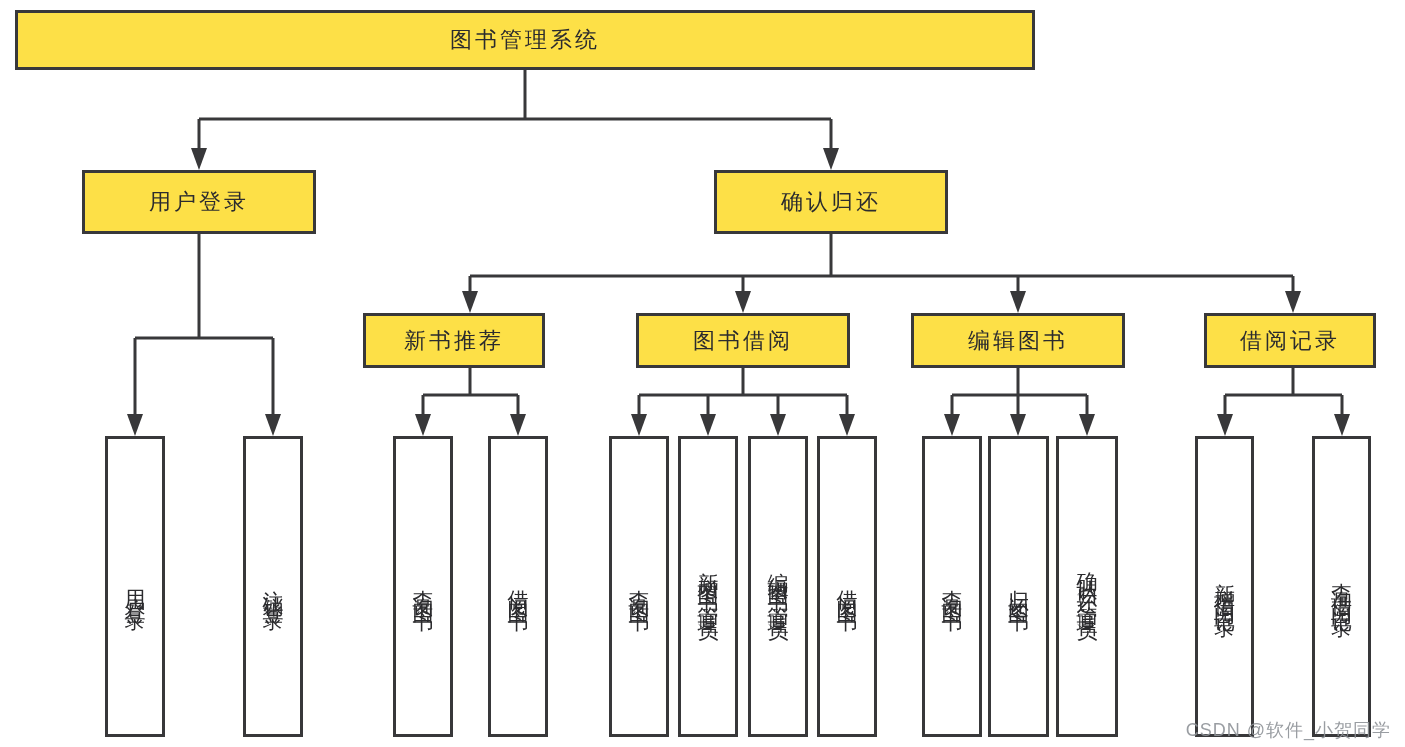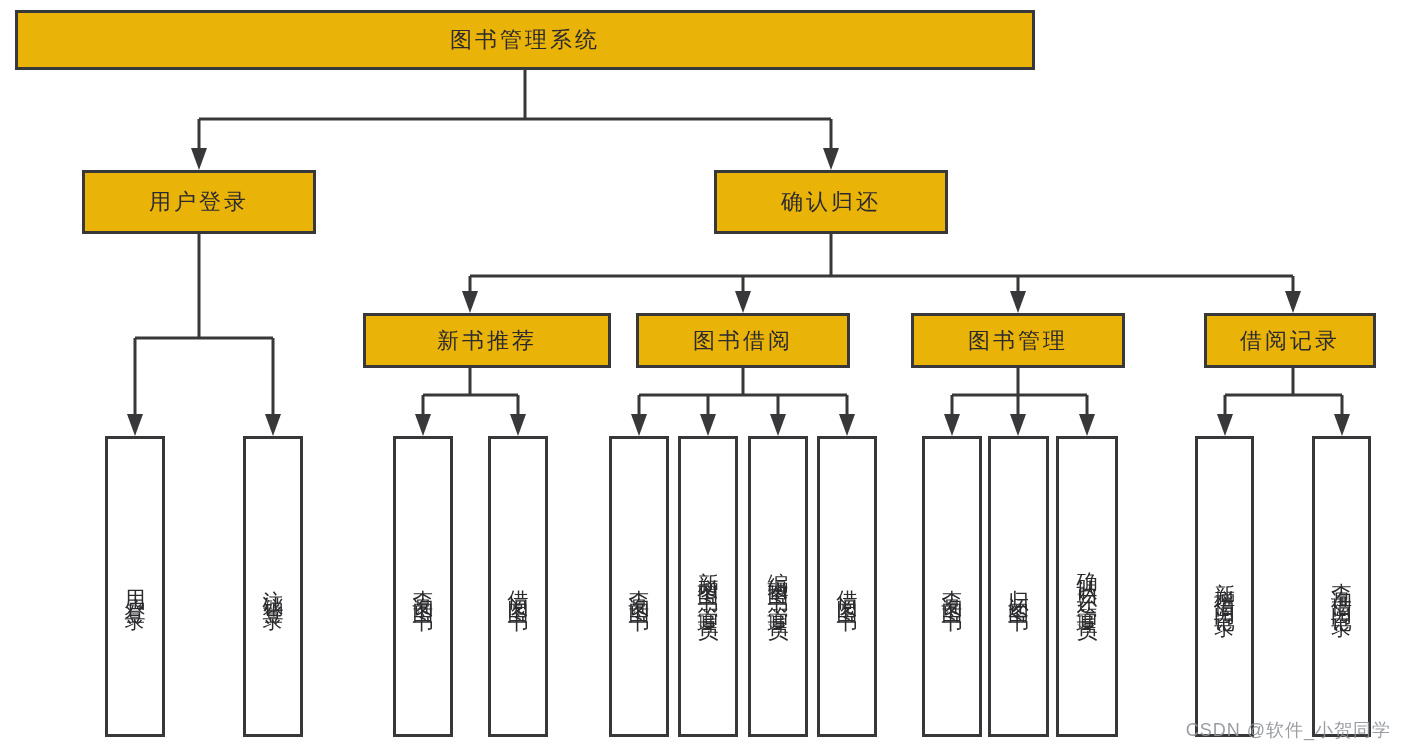--- a/index.html
+++ b/index.html
@@ -8,21 +8,21 @@
     --wm:#8f9398;
   }
   html,body{margin:0;padding:0;background:#fff;}
   body{font-family:"Liberation Sans","DejaVu Sans",sans-serif;color:var(--text);}
   .stage{position:relative;width:1405px;height:747px;background:#fff;overflow:hidden;}
   svg.connectors{position:absolute;left:0;top:0;width:1405px;height:747px;}
   svg.connectors path{stroke:var(--line);stroke-width:3;fill:none;}
   svg.connectors polygon{fill:var(--line);stroke:none;}
   .box{
     position:absolute;
-    background:#eab308;
+    background:#fde047;
     border:3px solid var(--line);
     display:flex;align-items:center;justify-content:center;
     box-sizing:border-box;
     font-size:22px;letter-spacing:3px;
     color:var(--text);
   }
   .vbox{
     position:absolute;
     background:#fff;
     border:3px solid var(--line);
@@ -84,28 +84,28 @@
     <span>图书管理系统</span>
   </div>
 
   <div class="box" style="left:82px;top:170px;width:234px;height:64px;">
     <span>用户登录</span>
   </div>
   <div class="box" style="left:714px;top:170px;width:234px;height:64px;">
     <span>确认归还</span>
   </div>
 
-  <div class="box" style="left:363px;top:313px;width:248px;height:55px;">
+  <div class="box" style="left:363px;top:313px;width:182px;height:55px;">
     <span>新书推荐</span>
   </div>
   <div class="box" style="left:636px;top:313px;width:214px;height:55px;">
     <span>图书借阅</span>
   </div>
   <div class="box" style="left:911px;top:313px;width:214px;height:55px;">
-    <span>图书管理</span>
+    <span>编辑图书</span>
   </div>
   <div class="box" style="left:1204px;top:313px;width:172px;height:55px;">
     <span>借阅记录</span>
   </div>
 
   <div class="vbox" style="left:105px;top:436px;width:60px;height:301px;">
     <span>用户登录</span>
   </div>
   <div class="vbox" style="left:243px;top:436px;width:60px;height:301px;">
     <span>注销登录</span>

